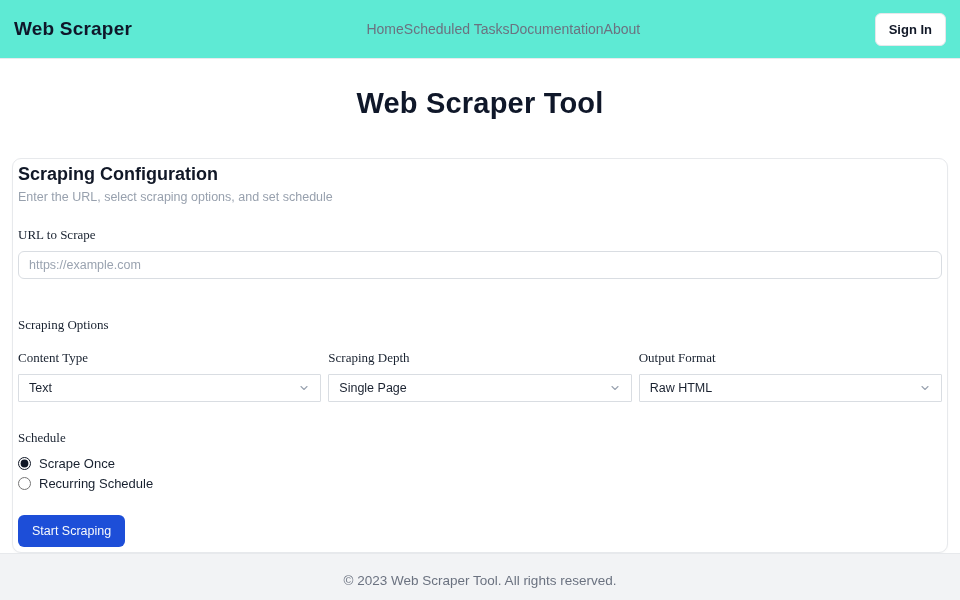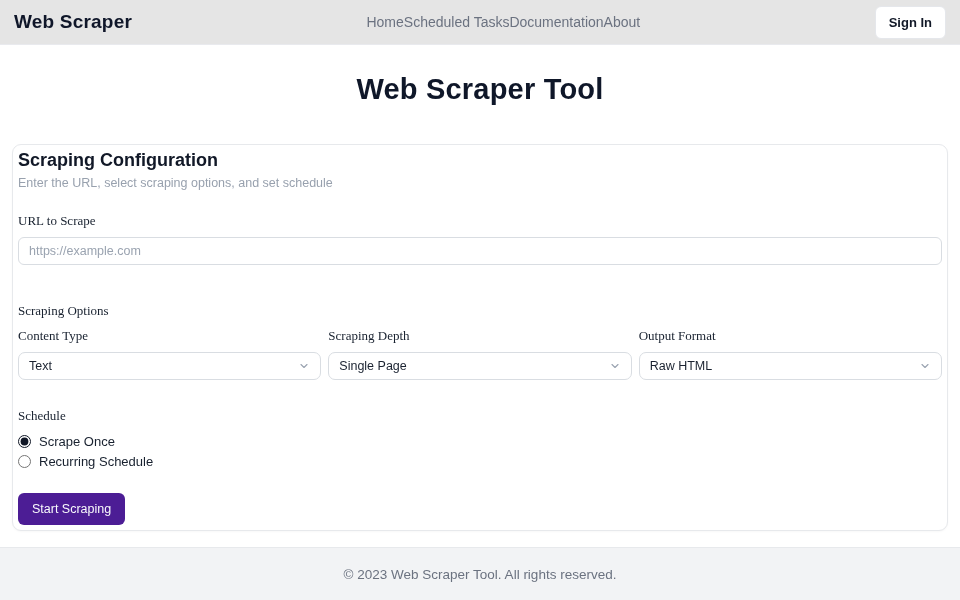--- a/index.html
+++ b/index.html
@@ -7,22 +7,22 @@
   body {
     font-family: "Liberation Sans", "DejaVu Sans", sans-serif;
     background: #ffffff;
     color: #111827;
     display: flex;
     flex-direction: column;
   }
 
   
   .header {
-    height: 45px;
-    background: #e5e5e5;
+    height: 59px;
+    background: #5eead4;
     border-bottom: 1px solid #e9eaee;
     display: flex;
     align-items: center;
     padding: 0 14px;
     flex: 0 0 auto;
   }
   .logo {
     font-size: 19px;
     font-weight: 700;
     color: #0f1629;
@@ -103,27 +103,27 @@
     outline: none;
   }
   .text-input::placeholder { color: #9aa3b0; }
 
   .options-label { margin-top: 38px; }
 
   .selects-grid {
     display: grid;
     grid-template-columns: 1fr 1fr 1fr;
     gap: 7px;
-    margin-top: 9px;
+    margin-top: 17px;
   }
   .select-box {
     margin-top: 8px;
     height: 28px;
     border: 1px solid #d9dde2;
-    border-radius: 7px;
+    border-radius: 1px;
     background: #ffffff;
     display: flex;
     align-items: center;
     justify-content: space-between;
     padding: 0 10px;
     font-size: 12.5px;
     color: #1a2230;
     cursor: pointer;
   }
   .chevron { display: inline-flex; color: #9aa3b0; }
@@ -133,21 +133,21 @@
   .radio-row { display: flex; align-items: center; gap: 8px; cursor: pointer; }
   .radio-row input[type="radio"] {
     width: 13px; height: 13px;
     accent-color: #111827;
     cursor: pointer;
   }
   .radio-row .radio-label { font-size: 13px; color: #18212f; }
 
   .submit-btn {
     margin-top: 24px;
-    background: #4c1d95;
+    background: #1d4ed8;
     color: #f8fafc;
     border: none;
     border-radius: 6px;
     padding: 9px 14px;
     font-size: 12.5px;
     font-weight: 500;
     font-family: inherit;
     cursor: pointer;
   }
 

